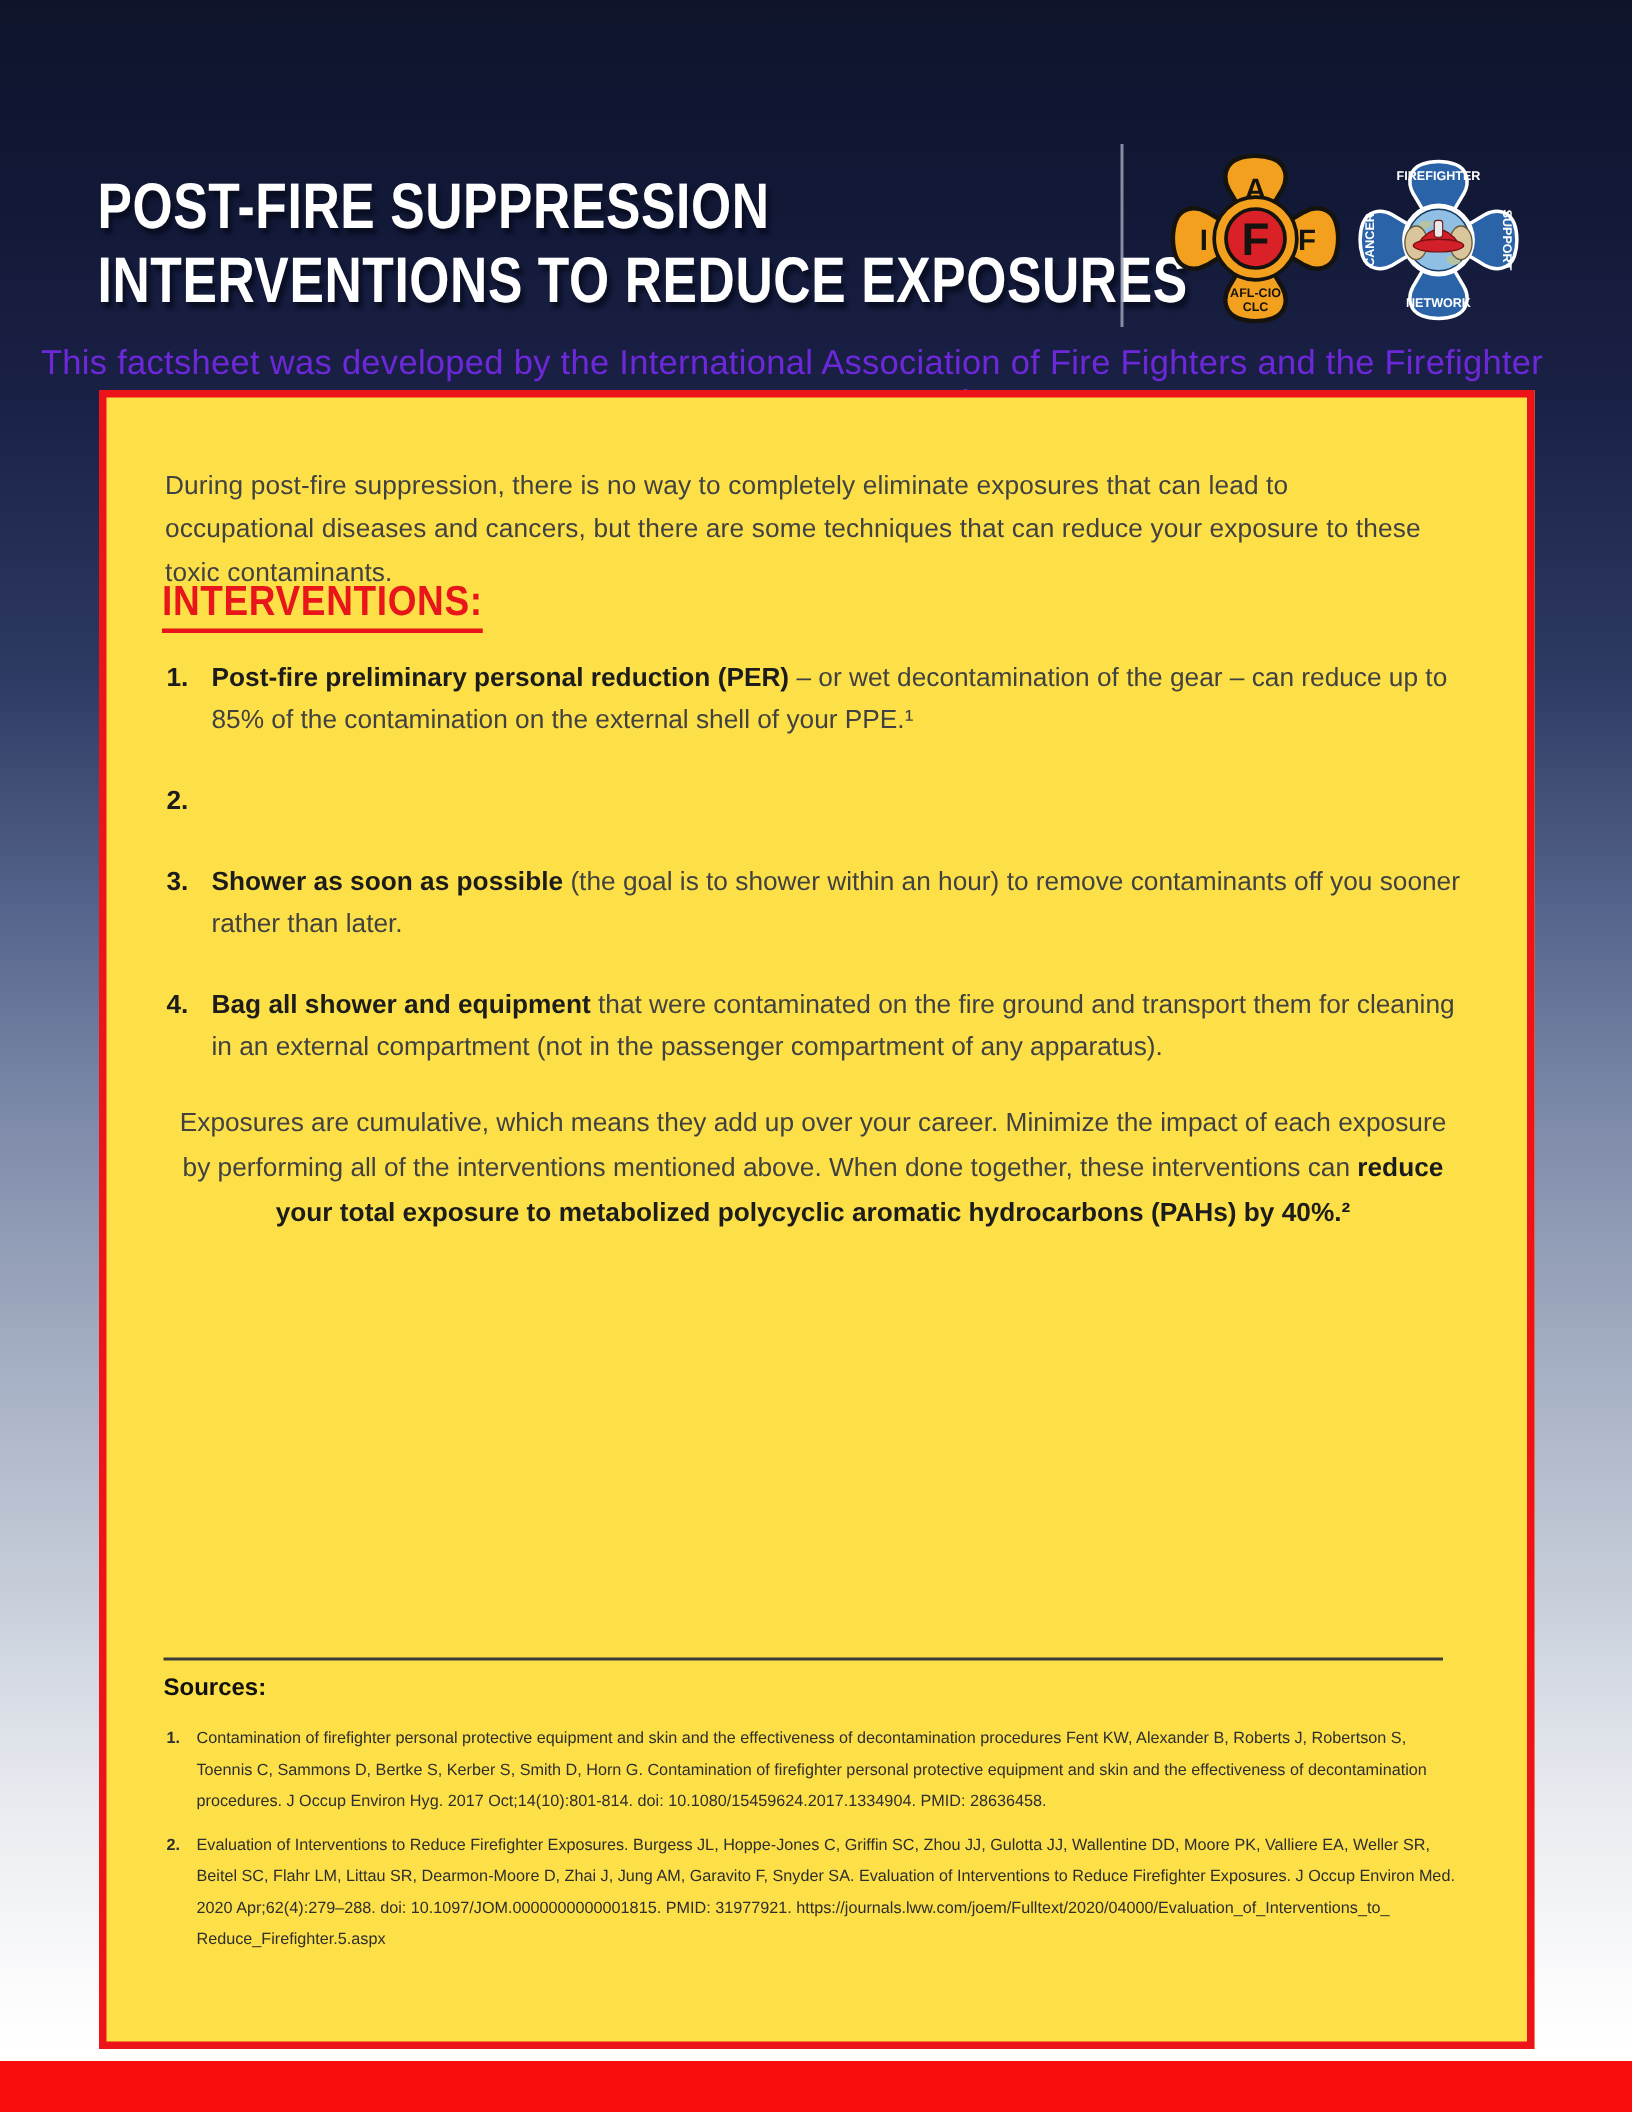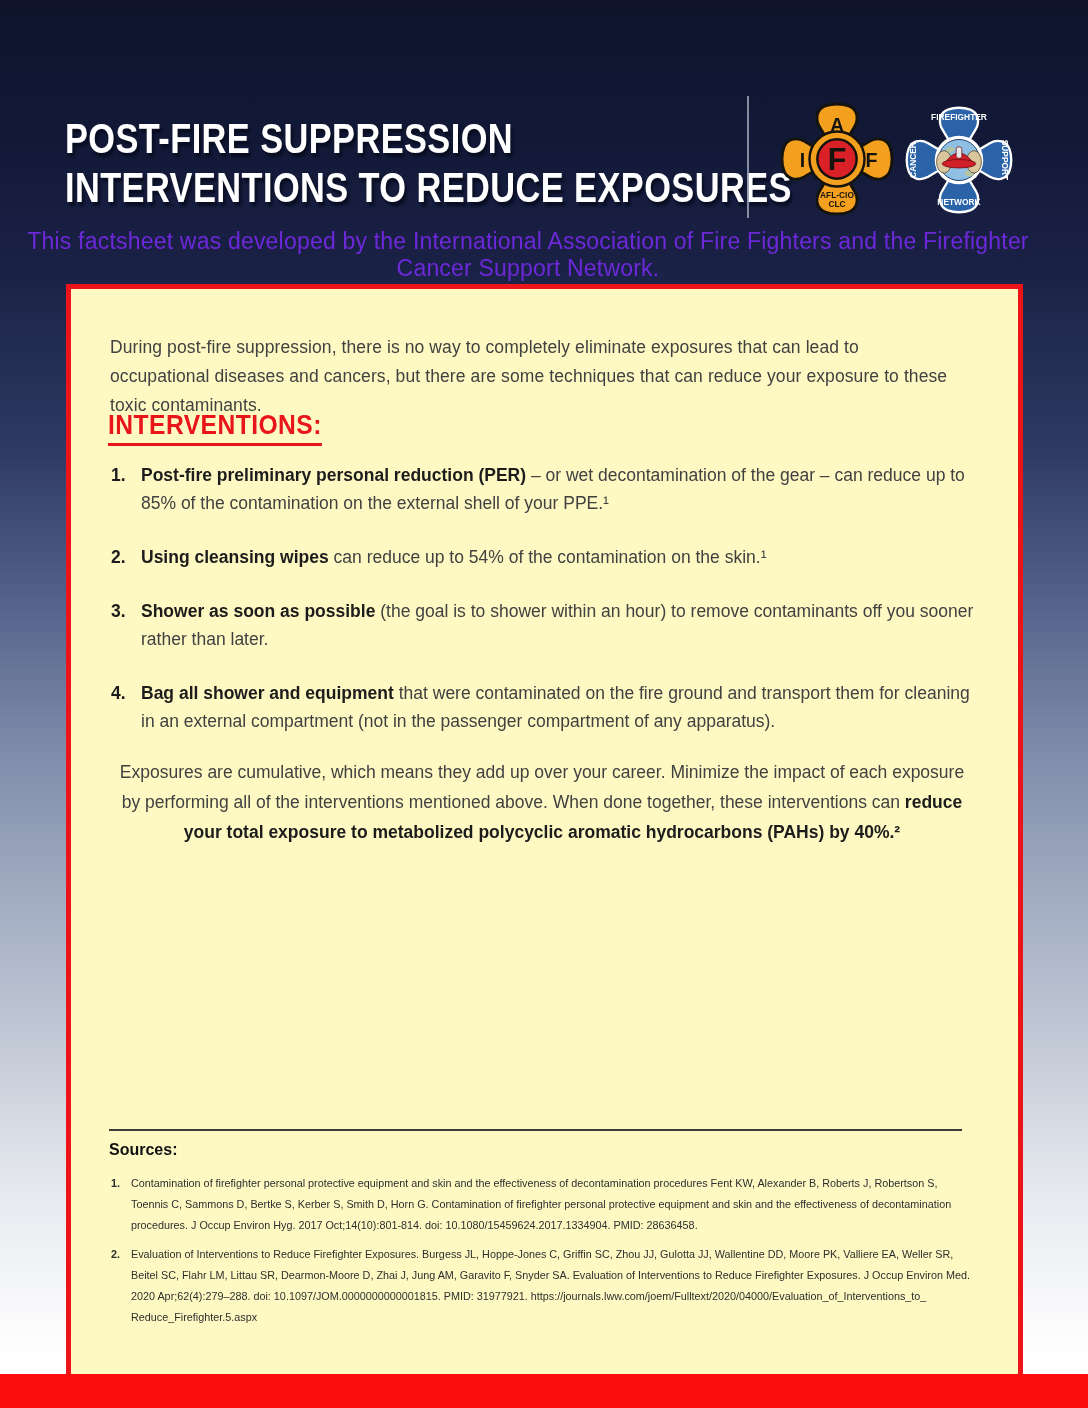--- a/index.html
+++ b/index.html
@@ -30,22 +30,22 @@
   .hdr-divider {
     position: absolute; left: 747px; top: 96px; width: 2px; height: 122px;
     background: #9aa0b4; opacity: 0.85;
   }
   .logo { position: absolute; }
   .logo-iaff { left: 778px; top: 100px; width: 118px; height: 118px; }
   .logo-fcsn { left: 903px; top: 104px; width: 112px; height: 112px; }
 
   
   .card {
-    position: absolute; left: 66px; top: 284px; width: 957px; height: 1106px;
-    background: #fef9c3; border: 5px solid #ec1418;
+    position: absolute; left: 66px; top: 260px; width: 957px; height: 1106px;
+    background: #fde047; border: 5px solid #ec1418;
   }
   .card-inner { position: relative; width: 100%; height: 100%; }
 
   .intro {
     position: absolute; left: 39px; top: 44px; width: 848px;
     font-size: 17.5px; line-height: 29px; color: #414141; letter-spacing: 0.1px;
   }
 
   .sec-heading {
     position: absolute; left: 37px; top: 120px;
@@ -141,21 +141,20 @@
       <span>INTERVENTIONS:</span>
     </div>
 
     <ul class="ilist">
       <li>
         <span class="num">1.</span>
         <span class="txt"><span class="lead">Post-fire preliminary personal reduction (PER)</span><span> – or wet decontamination of the gear – can reduce up to 85% of the contamination on the external shell of your PPE.¹</span></span>
       </li>
       <li>
         <span class="num">2.</span>
-        <span class="txt"><span class="lead">Using cleansing wipes</span><span> can reduce up to 54% of the contamination on the skin.¹</span></span>
       </li>
       <li>
         <span class="num">3.</span>
         <span class="txt"><span class="lead">Shower as soon as possible</span><span> (the goal is to shower within an hour) to remove contaminants off you sooner rather than later.</span></span>
       </li>
       <li>
         <span class="num">4.</span>
         <span class="txt"><span class="lead">Bag all shower and equipment</span><span> that were contaminated on the fire ground and transport them for cleaning in an external compartment (not in the passenger compartment of any apparatus).</span></span>
       </li>
     </ul>

